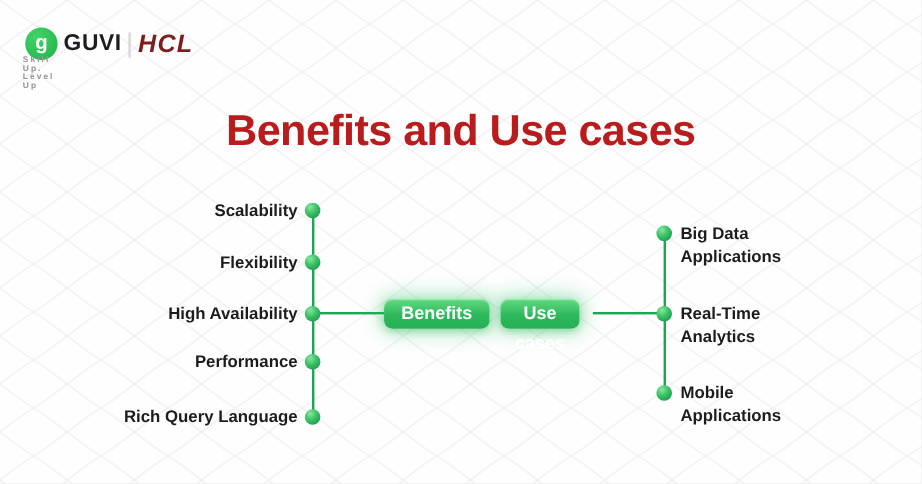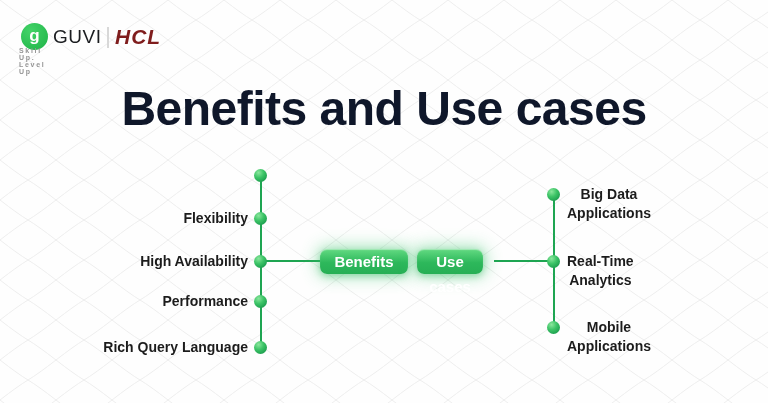--- a/index.html
+++ b/index.html
@@ -10,30 +10,30 @@
   }
   .bg-mesh{position:absolute;inset:0;z-index:0;}
 
   
   .logo{position:absolute;left:0;top:0;z-index:3;}
   .guvi-badge{
     position:absolute;left:21px;top:23px;width:27px;height:27px;border-radius:50%;
     background:radial-gradient(circle at 35% 30%, #43d368, #27bb4f 75%);
     color:#fff;font-weight:bold;font-size:17px;line-height:26px;text-align:center;
   }
-  .guvi-name{position:absolute;left:53px;top:26px;font-size:19px;font-weight:normal;color:#1b1d20;letter-spacing:.5px;}
+  .guvi-name{position:absolute;left:53px;top:26px;font-size:19px;font-weight:bold;color:#1b1d20;letter-spacing:.5px;}
   .logo-sep{position:absolute;left:107px;top:27px;width:2px;height:21px;background:#d8d8d8;}
   .hcl-name{position:absolute;left:115px;top:25px;font-size:21px;font-weight:bold;font-style:italic;color:#7f1d1d;letter-spacing:1px;}
   .tagline{position:absolute;left:19px;top:47px;font-size:7px;font-weight:bold;letter-spacing:1.7px;color:#949494;}
 
   
   .title{
     position:absolute;left:0;right:0;top:90px;z-index:3;
-    text-align:center;font-size:48px;line-height:37px;font-weight:800;
-    letter-spacing:-.5px;color:#0f172a;
+    text-align:center;font-size:36px;line-height:37px;font-weight:800;
+    letter-spacing:-.5px;color:#b91c1c;
   }
 
   
   .line{position:absolute;background:#1ea552;z-index:1;}
   .vline-left {left:260px;top:175px;width:2px;height:172px;}
   .vline-right{left:553px;top:194px;width:2px;height:133px;}
   .hline-left {left:261px;top:260px;width:59px;height:2px;}
   .hline-right{left:494px;top:260px;width:60px;height:2px;}
 
   .dot{
@@ -42,21 +42,21 @@
   }
 
   .l-label{
     position:absolute;right:520px;z-index:2;white-space:nowrap;
     font-size:14px;font-weight:600;color:#1c1c1c;line-height:18px;text-align:right;
   }
   .r-label{
     position:absolute;left:567px;z-index:2;white-space:nowrap;
     font-size:14px;font-weight:600;color:#1c1c1c;line-height:19px;text-align:left;
   }
-  .r-label span{display:block;text-align:center;}
+  .r-label span{display:block;}
 
   .pill{
     position:absolute;top:249px;height:25px;z-index:2;border-radius:7px;
     background:linear-gradient(180deg,#63da82 0%,#2db85b 55%,#27af55 100%);
     box-shadow:0 0 16px 3px rgba(62,200,113,.45), 0 2px 6px rgba(40,170,80,.35),
                inset 0 1px 1px rgba(255,255,255,.45);
     color:#fff;font-size:15px;font-weight:bold;text-align:center;line-height:25px;
   }
   .pill-benefits{left:320px;width:88px;}
   .pill-usecases{left:417px;width:66px;}
@@ -90,20 +90,21 @@
   <div class="line vline-right"></div>
   <div class="line hline-left"></div>
   <div class="line hline-right"></div>
 
   <div class="dot" style="left:254px;top:169px;"></div>
   <div class="dot" style="left:254px;top:212px;"></div>
   <div class="dot" style="left:254px;top:255px;"></div>
   <div class="dot" style="left:254px;top:295px;"></div>
   <div class="dot" style="left:254px;top:341px;"></div>
 
+  <div class="l-label" style="top:166px;">Scalability</div>
   <div class="l-label" style="top:209px;">Flexibility</div>
   <div class="l-label" style="top:252px;margin-left:25px;">High Availability</div>
   <div class="l-label" style="top:292px;">Performance</div>
   <div class="l-label" style="top:338px;">Rich Query Language</div>
 
   <div class="dot" style="left:547px;top:188px;"></div>
   <div class="dot" style="left:547px;top:255px;"></div>
   <div class="dot" style="left:547px;top:321px;"></div>
 
   <div class="r-label" style="top:185px;">

